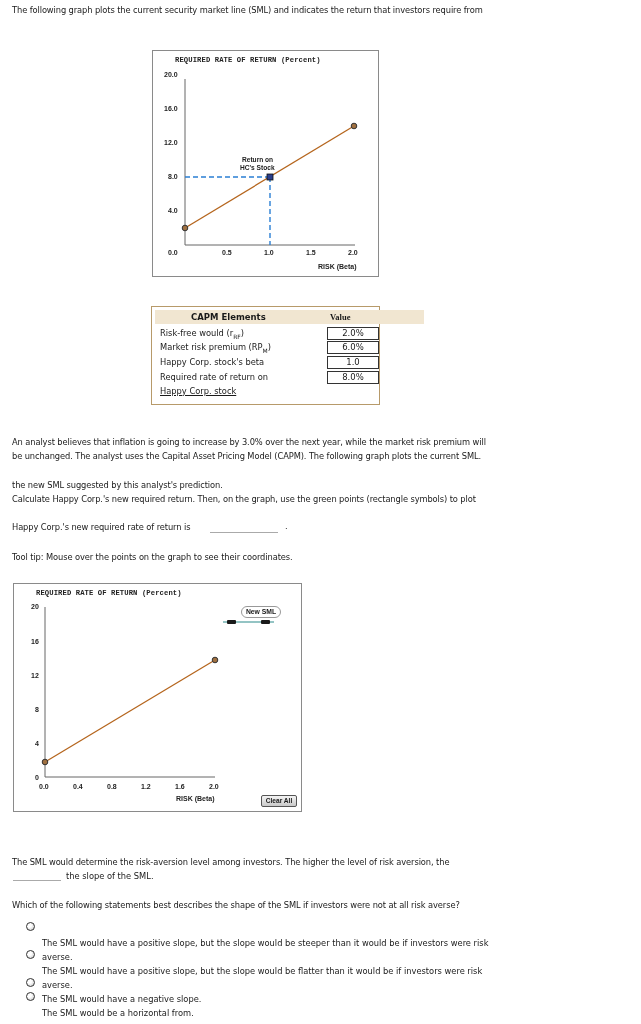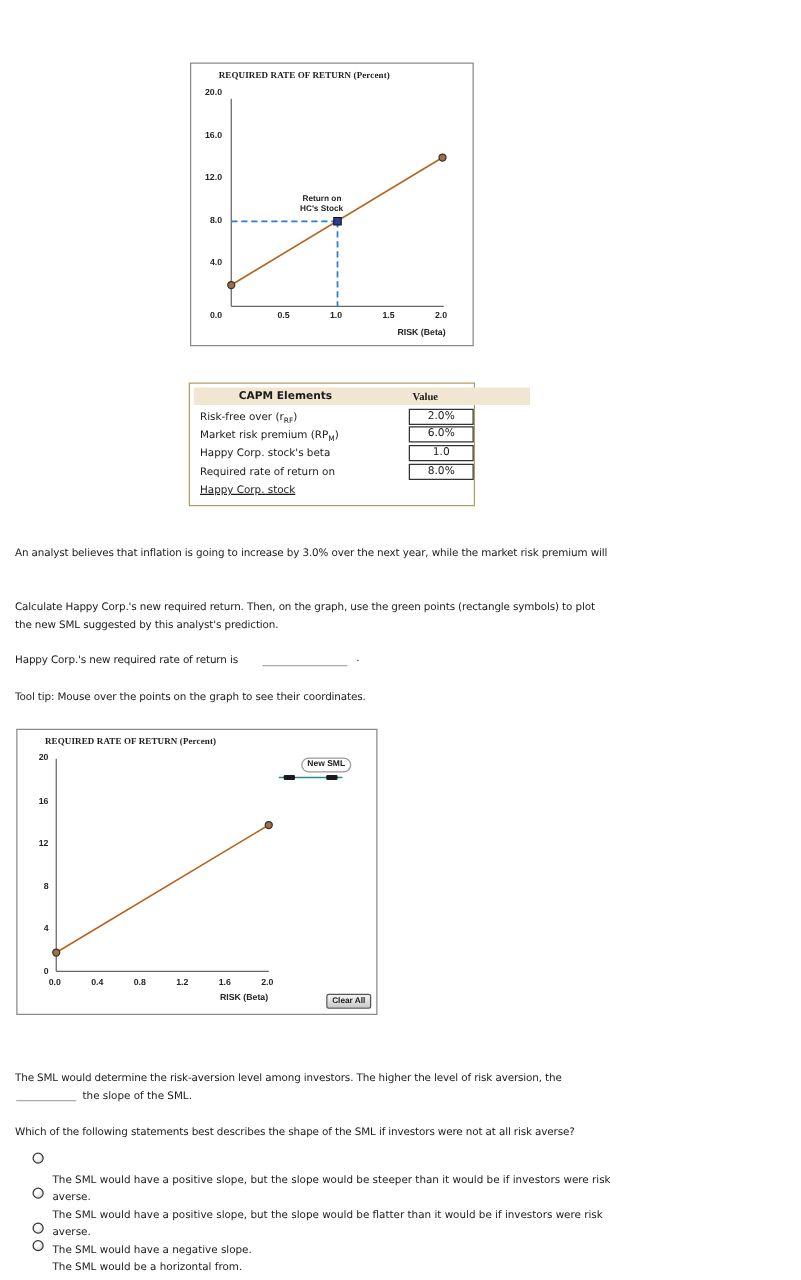--- a/index.html
+++ b/index.html
@@ -4,21 +4,21 @@
 <style>
   html, body { margin: 0; padding: 0; background: #ffffff; }
   body {
     width: 641px; height: 1024px; position: relative; overflow: hidden;
     font-family: "DejaVu Sans", "Liberation Sans", sans-serif;
     font-size: 8.3px; color: #1a1a1a;
   }
   .abs { position: absolute; }
   .para { position: absolute; left: 12px; width: 520px; line-height: 13.5px; letter-spacing: -0.1px; }
   .chart-box { position: absolute; border: 1.5px solid #8a8a8a; background: #fff; }
-  .chart-title { position: absolute; font-family: Liberation Serif, serif; font-weight: bold; font-size: 7.2px; color: #222; letter-spacing: 0.1px; }
+  .chart-title { position: absolute; font-family: Liberation Mono, monospace; font-weight: bold; font-size: 7.2px; color: #222; letter-spacing: 0.1px; }
   .tick { position: absolute; font-family: "Liberation Sans", sans-serif; font-weight: bold; font-size: 7px; color: #222; }
   .axis-label { position: absolute; font-family: "Liberation Sans", sans-serif; font-weight: bold; font-size: 7px; color: #222; }
   svg { position: absolute; left: 0; top: 0; overflow: visible; }
   .capm { position: absolute; left: 151px; top: 306px; width: 227px; height: 97px; border: 1.5px solid #b79a6a; background: #fff; }
   .capm-head { position: absolute; left: 3px; top: 3px; width: 221px; height: 14px; background: #f1e6d1; padding-left: 48px; }
   .capm-h1 { position: absolute; left: 36px; top: 2px; font-weight: bold; font-size: 8.5px; }
   .capm-h2 { position: absolute; left: 175px; top: 2px; font-weight: bold; font-size: 8.5px; font-family: Liberation Serif, serif; }
   .capm-row { position: absolute; left: 8px; font-size: 8.3px; }
   .capm-val { position: absolute; left: 175px; width: 50px; height: 11px; border: 1px solid #333; font-size: 8.5px; text-align: center; line-height: 11px; background: #fff; }
   .blank { position: absolute; border-bottom: 1px solid #aaa; height: 10px; }
@@ -26,20 +26,21 @@
   .clear-btn { position: absolute; left: 261px; top: 795px; width: 34px; height: 10px; border: 1px solid #555; border-radius: 2px; background: linear-gradient(#f4f4f4, #c9c9c9); font-family: "Liberation Sans", sans-serif; font-weight: bold; font-size: 6.6px; text-align: center; line-height: 10px; cursor: pointer; }
   .opt { position: absolute; left: 26px; width: 500px; line-height: 14px; }
   .radio { position: absolute; left: 0; top: 2px; width: 7px; height: 7px; border: 1.8px solid #333; border-radius: 50%; background: radial-gradient(circle at 35% 35%, #fff 30%, #ddd 70%); cursor: pointer; }
   .opt-text { position: absolute; left: 16px; top: 16px; width: 480px; }
   sub { font-size: 6px; }
 </style>
 </head>
 <body>
 
 <div class="para" style="top:4px;">
+  <div>The following graph plots the current security market line (SML) and indicates the return that investors require from</div>
 </div>
 
 <div class="chart-box" style="left:152px; top:50px; width:225px; height:225px;"></div>
 <div class="chart-title" style="left:175px; top:56px;">REQUIRED RATE OF RETURN (Percent)</div>
 <div class="tick" style="left:164px; top:71px;">20.0</div>
 <div class="tick" style="left:164px; top:105px;">16.0</div>
 <div class="tick" style="left:164px; top:139px;">12.0</div>
 <div class="tick" style="left:168px; top:173px;">8.0</div>
 <div class="tick" style="left:168px; top:207px;">4.0</div>
 <div class="tick" style="left:168px; top:249px;">0.0</div>
@@ -59,38 +60,39 @@
   <circle cx="185" cy="228" r="2.8" fill="#a07040" stroke="#333" stroke-width="1"></circle>
   <circle cx="354" cy="126" r="2.8" fill="#a07040" stroke="#333" stroke-width="1"></circle>
   <rect x="267" y="174" width="6" height="6" fill="#2b3f8c" stroke="#111" stroke-width="0.8"></rect>
 </svg>
 
 <div class="capm">
   <div class="capm-head">
     <span class="capm-h1">CAPM Elements</span>
     <span class="capm-h2">Value</span>
   </div>
-  <div class="capm-row" style="top:21px;"><span>Risk-free over (r</span><sub>RF</sub><span>)</span></div>
+  <div class="capm-row" style="top:21px;"><span>Risk-free would (r</span><sub>RF</sub><span>)</span></div>
   <div class="capm-val" style="top:20px;">2.0%</div>
   <div class="capm-row" style="top:35px;"><span>Market risk premium (RP</span><sub>M</sub><span>)</span></div>
   <div class="capm-val" style="top:34px;">6.0%</div>
   <div class="capm-row" style="top:50px;">Happy Corp. stock's beta</div>
   <div class="capm-val" style="top:49px;">1.0</div>
   <div class="capm-row" style="top:65px;">Required rate of return on</div>
   <div class="capm-val" style="top:64px;">8.0%</div>
   <div class="capm-row" style="top:79px;text-decoration:underline;">Happy Corp. stock</div>
 </div>
 
 <div class="para" style="top:436px;">
   <div>An analyst believes that inflation is going to increase by 3.0% over the next year, while the market risk premium will</div>
+  <div>be unchanged. The analyst uses the Capital Asset Pricing Model (CAPM). The following graph plots the current SML.</div>
 </div>
 
 <div class="para" style="top:479px;">
+  <div>the new SML suggested by this analyst's prediction.</div>
   <div>Calculate Happy Corp.'s new required return. Then, on the graph, use the green points (rectangle symbols) to plot</div>
-  <div>the new SML suggested by this analyst's prediction.</div>
 </div>
 
 <div class="para" style="top:521px;">
   <span>Happy Corp.'s new required rate of return is</span>
 </div>
 <div class="blank" style="left:210px; top:522px; width:68px;"></div>
 <div class="abs" style="left:285px; top:521px;">.</div>
 
 <div class="para" style="top:551px;">Tool tip: Mouse over the points on the graph to see their coordinates.</div>
 

